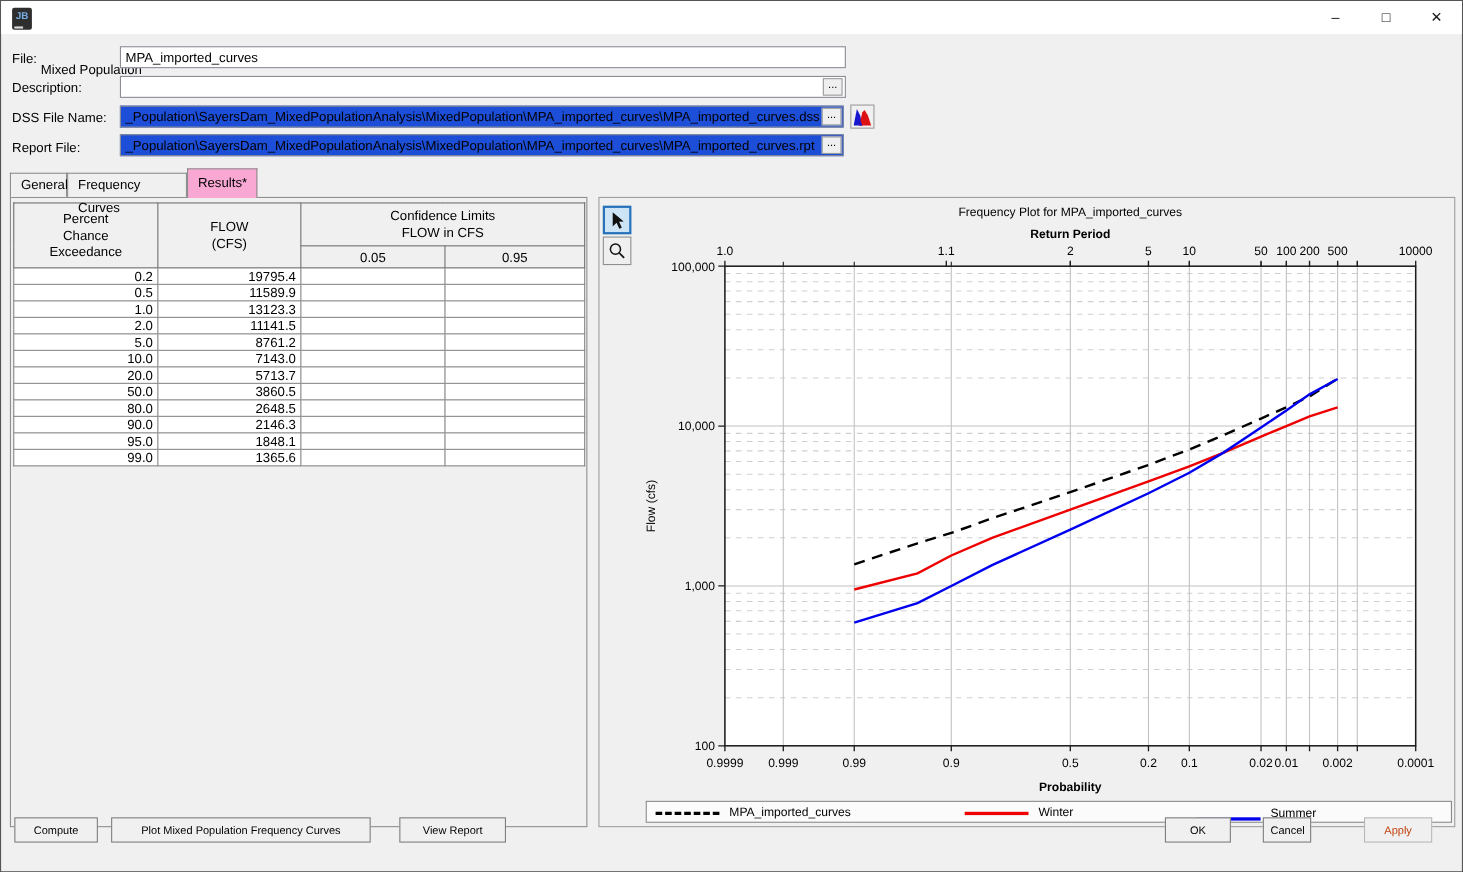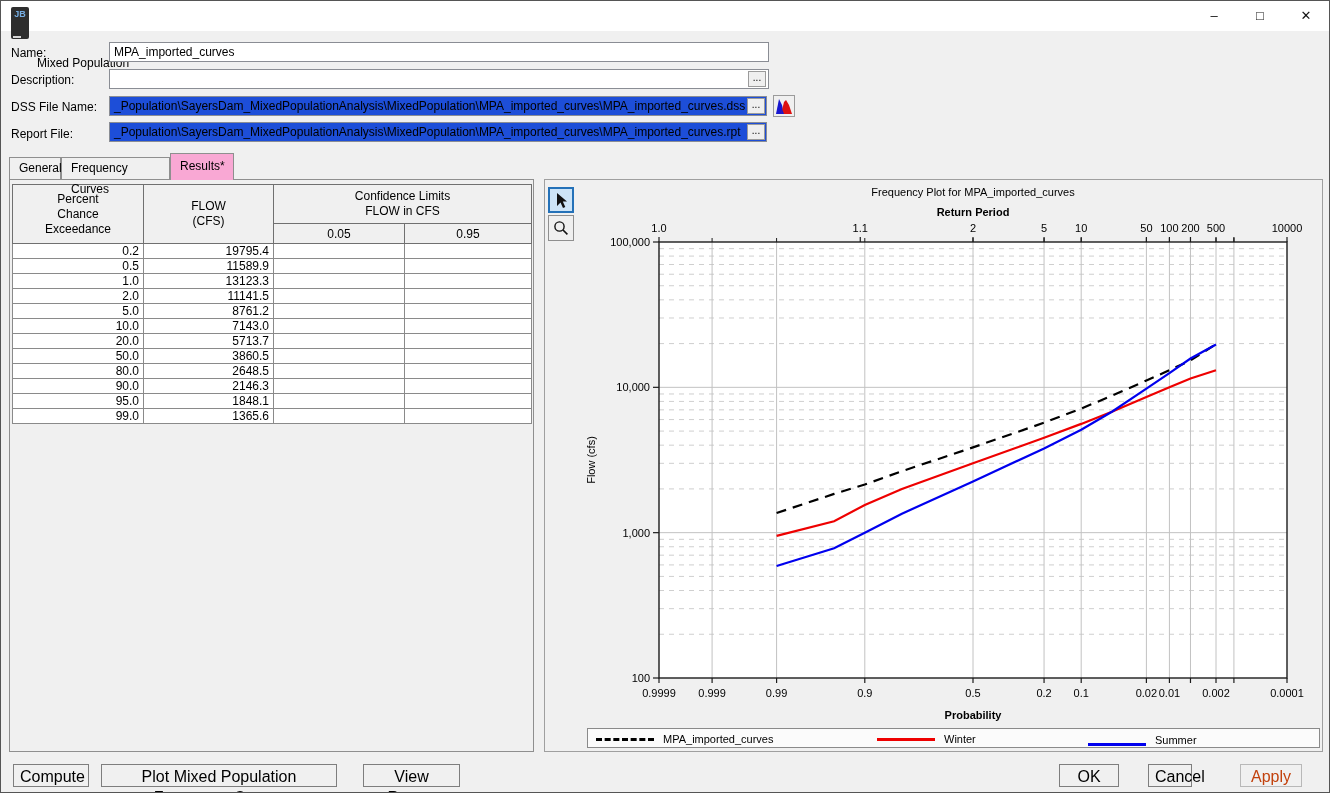--- a/index.html
+++ b/index.html
@@ -4,21 +4,21 @@
 <style>
   html,body{margin:0;padding:0;}
   body{
     width:1330px;height:793px;position:relative;overflow:hidden;
     background:#f0f0f0;color:#000;
     font-family:"Liberation Sans",sans-serif;font-size:12px;
     border:1px solid #555;box-sizing:border-box;
   }
   
   .titlebar{position:absolute;left:0;top:0;right:0;height:30px;background:#ffffff;}
-  .app-icon{position:absolute;left:10px;top:6px;width:18px;height:32px;background:#2e2e2e;
+  .app-icon{position:absolute;left:10px;top:6px;width:18px;height:20px;background:#2e2e2e;
     border-radius:2px;color:#76aee3;font-size:9px;font-weight:bold;text-align:center;line-height:15px;}
   .app-icon::after{content:"";position:absolute;left:2px;bottom:1px;width:8px;height:2px;background:#d8d8d8;}
   .title-text{position:absolute;left:36px;top:24px;font-size:12px;margin-top:31px;}
   .win-btn{position:absolute;top:0;width:46px;height:30px;text-align:center;line-height:30px;font-size:13px;color:#111;}
   .win-min{right:92px;} .win-max{right:46px;} .win-close{right:0;}
   
   .form-label{position:absolute;left:10px;font-size:12px;}
   .field{position:absolute;height:20px;line-height:18px;background:#fff;border:1px solid #8a8d94;
     padding:0 4px;box-sizing:border-box;overflow:hidden;white-space:nowrap;font-size:12px;}
   .field.gray{background:#1d4ed8;}
@@ -45,37 +45,37 @@
   
   .tool-btn{position:absolute;width:26px;height:26px;background:#efefef;border:1px solid #8f8f8f;
     box-sizing:border-box;display:flex;align-items:center;justify-content:center;z-index:4;}
   .tool-btn.selected{background:#cde4f7;border:2px solid #2471b8;}
   
   .legend{position:absolute;left:42px;top:548px;width:733px;height:20px;background:#fbfbfb;
     border:1px solid #8a8a8a;box-sizing:border-box;}
   .legend-entry{position:absolute;top:3px;height:14px;display:flex;align-items:center;font-size:11px;}
   .legend-swatch{display:inline-block;width:58px;height:0;margin-right:9px;}
   
-  .btn{position:absolute;top:763px;height:23px;background:#f0f0f0;border:1px solid #7e7e7e;
-    text-align:center;line-height:21px;font-size:16px;box-sizing:border-box;}
+  .btn{position:absolute;top:742px;height:23px;background:#f0f0f0;border:1px solid #7e7e7e;
+    text-align:center;line-height:21px;font-size:10px;box-sizing:border-box;}
   .btn.disabled{color:#c2410c;border-color:#b8b8b8;}
   svg text{font-family:"Liberation Sans",sans-serif;}
 </style>
 </head>
 <body>
 
 <div class="titlebar">
   <div class="app-icon">JB</div>
   <div class="title-text">Mixed Population</div>
   <div class="win-btn win-min">–</div>
   <div class="win-btn win-max">□</div>
   <div class="win-btn win-close">✕</div>
 </div>
 
-<div class="form-label" style="top:45px;">Name:</div>
+<div class="form-label" style="top:45px;">File:</div>
 <div class="field" style="left:108px;top:41px;width:660px;">MPA_imported_curves</div>
 
 <div class="form-label" style="top:72px;">Description:</div>
 <div class="field" style="left:108px;top:68px;width:660px;"></div>
 <div class="browse-btn" style="left:747px;top:70px;">...</div>
 
 <div class="form-label" style="top:99px;">DSS File Name:</div>
 <div class="field gray" style="left:108px;top:95px;width:658px;">_Population\SayersDam_MixedPopulationAnalysis\MixedPopulation\MPA_imported_curves\MPA_imported_curves.dss</div>
 <div class="browse-btn" style="left:746px;top:97px;">...</div>
 <div class="dss-icon-btn">

